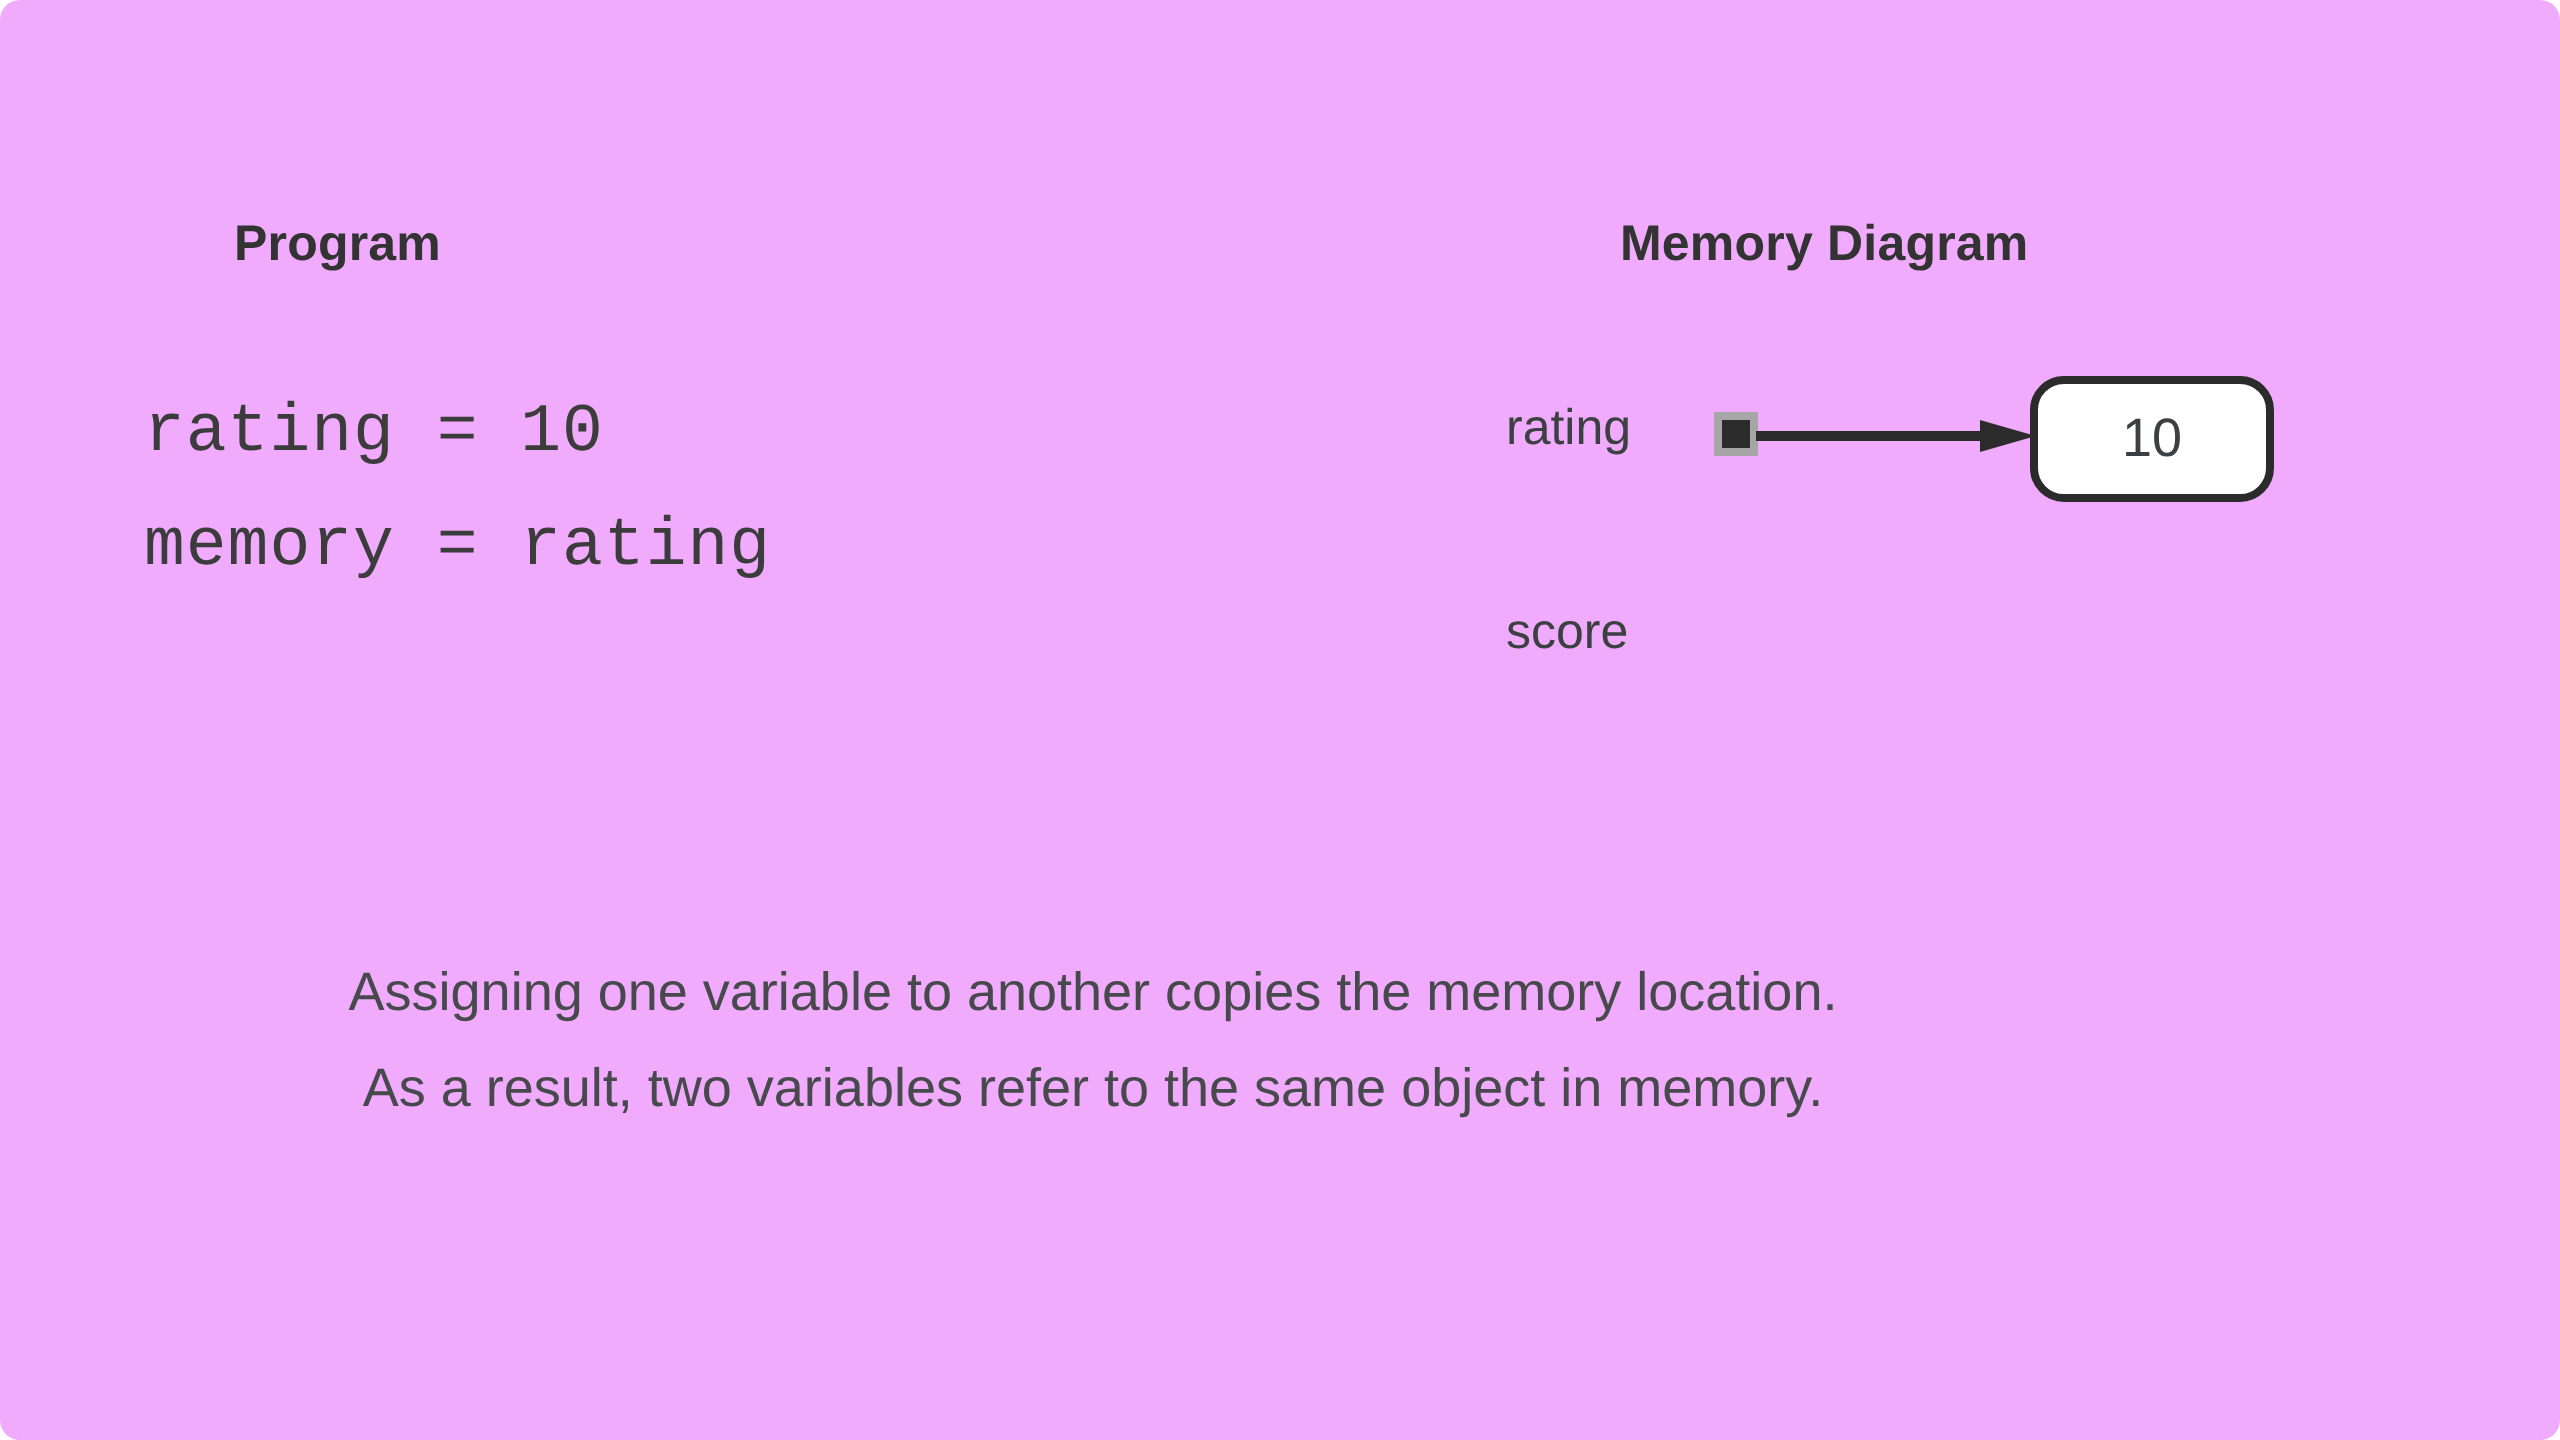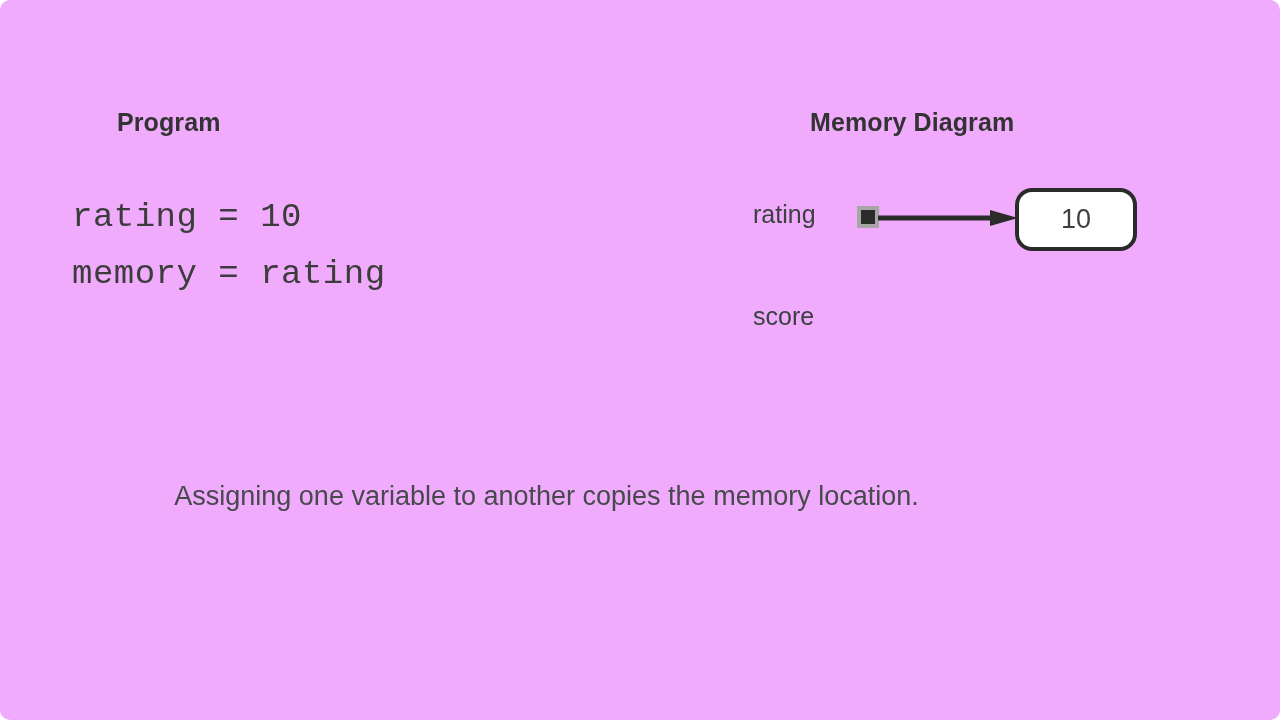--- a/index.html
+++ b/index.html
@@ -190,15 +190,16 @@
     <div class="obj-box" id="obj-box-10">
       <span class="obj-value">10</span>
     </div>
 
     <div class="var-label" id="var-score-label">score</div>
 
   </div>
 
   <div class="caption">
     <span class="caption-line">Assigning one variable to another copies the memory location.</span>
+    <span class="caption-line">As a result, two variables refer to the same object in memory.</span>
   </div>
 
 </div>
 
 </body></html>

